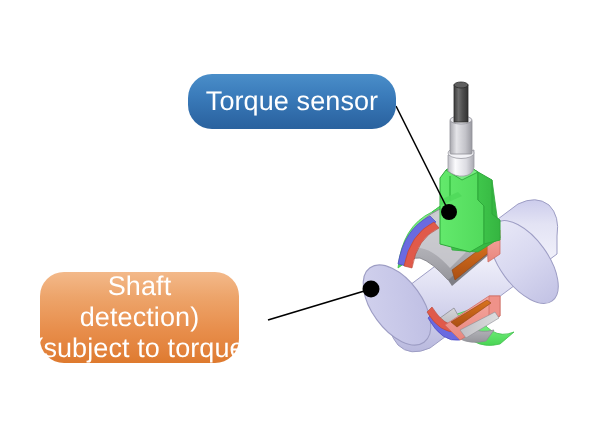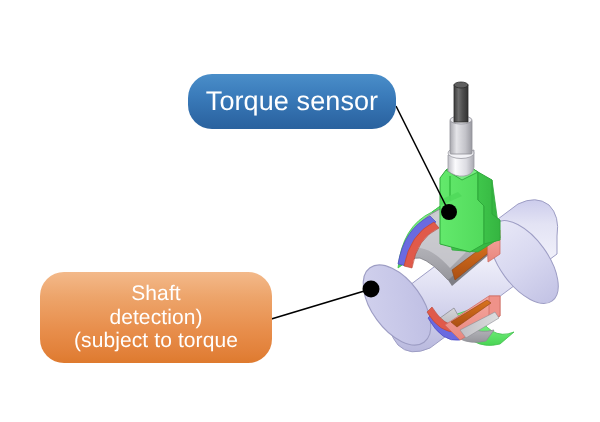--- a/index.html
+++ b/index.html
@@ -39,23 +39,23 @@
     top: 74px;
     width: 208px;
     height: 55px;
     font-size: 27px;
     background: linear-gradient(to bottom, #4a8ec9 0%, #3b7cbb 38%, #2f6aa8 78%, #2a629e 100%);
   }
 
   #label-shaft {
     left: 40px;
     top: 272px;
-    width: 232px;
+    width: 199px;
     height: 91px;
-    font-size: 21px;
+    font-size: 27px;
     background: linear-gradient(to bottom, #f3b98a 0%, #eda46a 28%, #e88f4d 62%, #e2813a 88%, #de7a2e 100%);
   }
 
   .callout .lines { display: block; }
   .callout .lines span { display: block; white-space: pre; }
 
   
   #art {
     position: absolute;
     left: 0;

